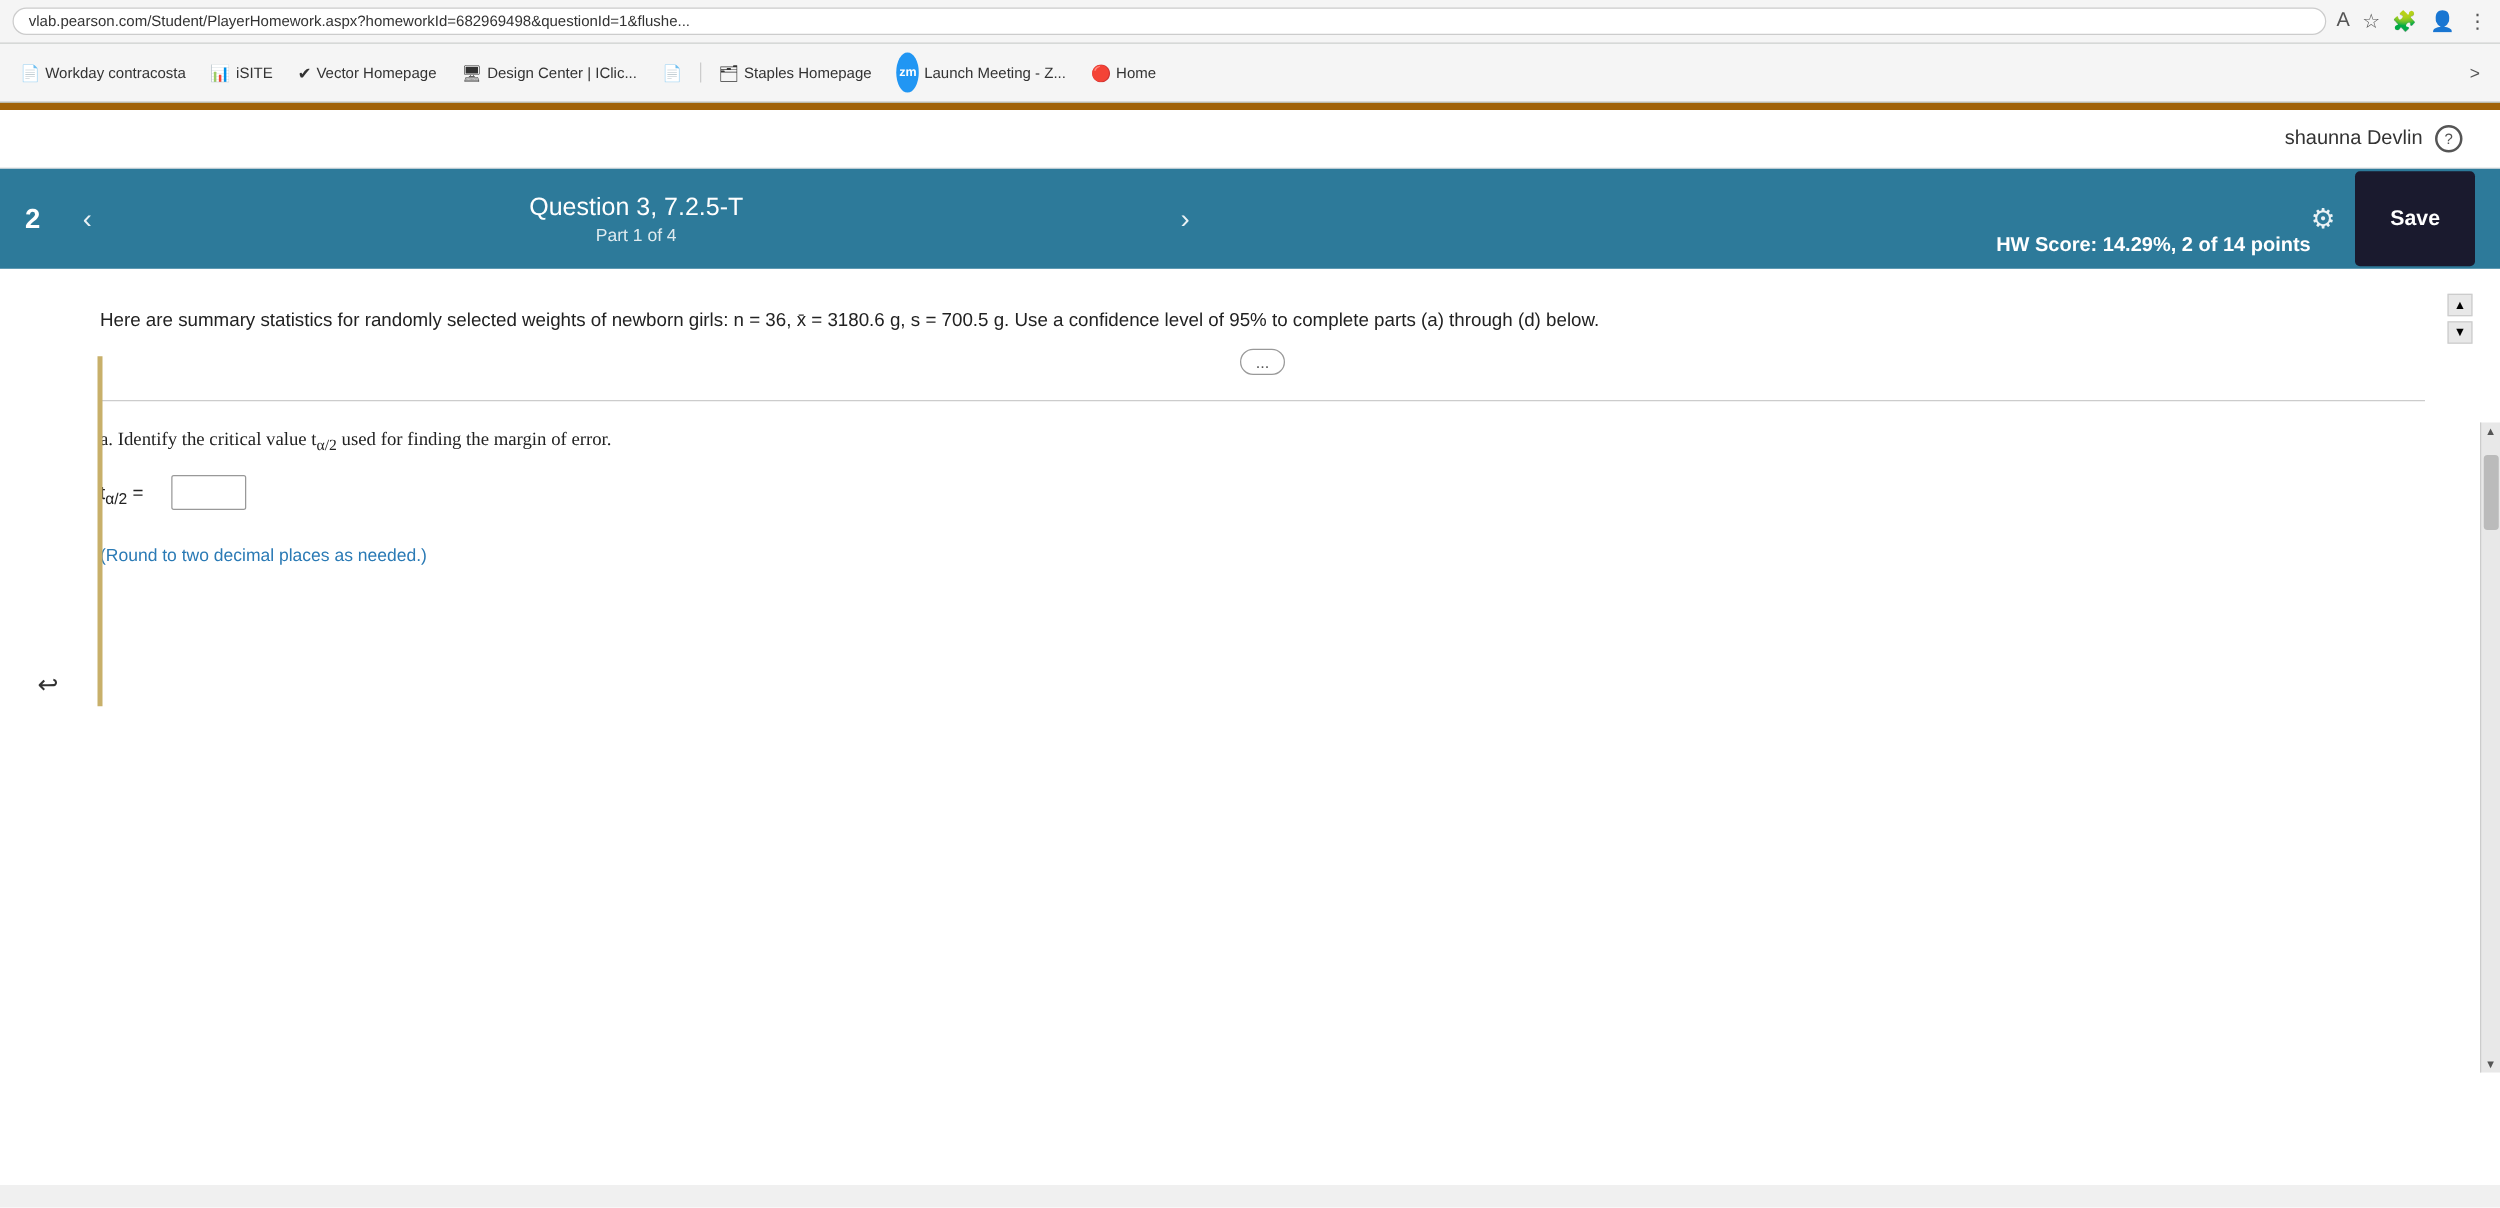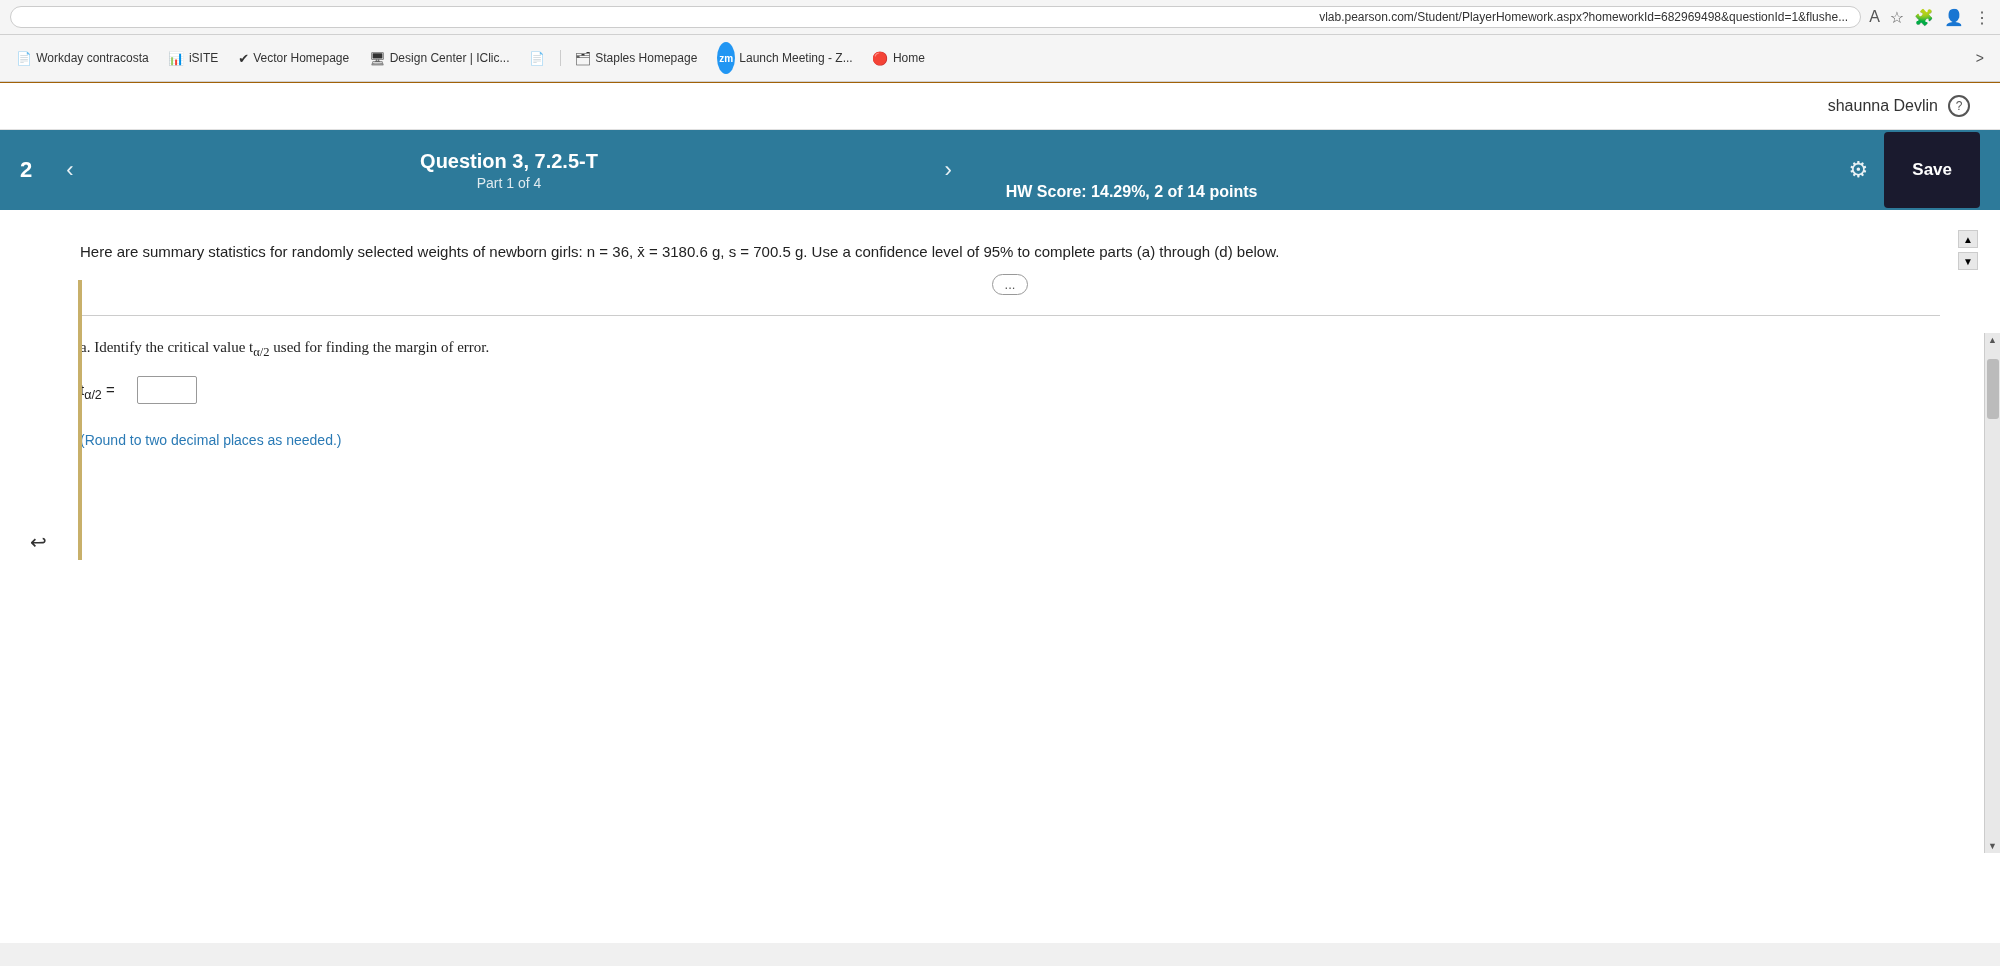--- a/index.html
+++ b/index.html
@@ -1,19 +1,19 @@
 <!DOCTYPE html>
 <html><head>
   <meta charset="utf-8">
   <style>
     * { box-sizing: border-box; margin: 0; padding: 0; }
     body { font-family: Arial, sans-serif; background: #f0f0f0; width: 2000px; min-height: 966px; overflow-x: hidden; }
 
     
-    .browser-chrome { background: #14532d; border-bottom: 1px solid #a16207; text-align: right; }
+    .browser-chrome { background: #14532d; border-bottom: 6px solid #a16207; }
     
     .address-bar { display: flex; align-items: center; padding: 6px 10px; background: #f5f5f5; border-bottom: 1px solid #d0d0d0; font-size: 13px; color: #333; gap: 8px; }
     .address-bar .url { flex: 1; background: white; border: 1px solid #ccc; border-radius: 12px; padding: 3px 12px; font-size: 12px; color: #333; }
     .address-bar .addr-icons { display: flex; gap: 10px; align-items: center; color: #555; font-size: 16px; }
 
     .bookmarks-bar { display: flex; align-items: center; padding: 4px 8px; background: #f5f5f5; border-bottom: 1px solid #d0d0d0; gap: 4px; font-size: 12px; }
     .bookmark-item { display: flex; align-items: center; gap: 4px; padding: 3px 8px; border-radius: 4px; cursor: pointer; white-space: nowrap; color: #333; }
     .bookmark-icon { font-size: 13px; }
     .bookmark-separator { width: 1px; height: 16px; background: #ccc; margin: 0 2px; }
     .chevron-right { margin-left: auto; padding: 3px 8px; color: #555; cursor: pointer; font-size: 14px; }
@@ -24,23 +24,23 @@
     
     .user-header { display: flex; justify-content: flex-end; align-items: center; padding: 12px 30px; border-bottom: 1px solid #e0e0e0; gap: 10px; }
     .user-name { font-size: 16px; color: #333; font-weight: 400; }
     .help-icon { width: 22px; height: 22px; border: 2px solid #555; border-radius: 50%; display: flex; align-items: center; justify-content: center; font-size: 12px; color: #555; cursor: pointer; }
 
     
     .question-header { background: #2d7a9a; display: flex; align-items: center; padding: 0 20px; height: 80px; gap: 0; }
     .question-number-left { color: white; font-size: 22px; font-weight: bold; padding-right: 20px; }
     .nav-arrow { background: none; border: none; color: white; font-size: 22px; cursor: pointer; padding: 8px 14px; opacity: 0.9; }
     .question-center { text-align: center; flex: 1; }
-    .question-title { color: white; font-size: 20px; font-weight: bold; }
+    .question-title { color: white; font-size: 20px; font-weight: normal; }
     .question-subtitle { color: rgba(255,255,255,0.85); font-size: 14px; margin-top: 2px; }
-    .hw-score-section { flex: 1; text-align: left; padding-left: 40px; margin-top: 44px; }
+    .hw-score-section { flex: 1; text-align: right; padding-left: 40px; margin-top: 44px; }
     .hw-score-title { color: white; font-size: 16px; font-weight: bold; }
     .hw-points { display: flex; align-items: center; gap: 6px; color: white; font-size: 16px; margin-top: 4px; }
     .points-circle { width: 18px; height: 18px; border: 2px solid white; border-radius: 50%; display: inline-block; }
     .header-right { display: flex; align-items: center; gap: 16px; }
     .settings-icon { color: white; font-size: 22px; cursor: pointer; opacity: 0.9; }
     .save-btn { background: #1a1a2e; color: white; border: none; padding: 28px 28px; font-size: 17px; font-weight: bold; border-radius: 4px; cursor: pointer; }
 
     
     .problem-area { padding: 30px 60px 30px 80px; }
     .back-arrow { position: absolute; left: 30px; top: 320px; font-size: 20px; color: #333; cursor: pointer; }

